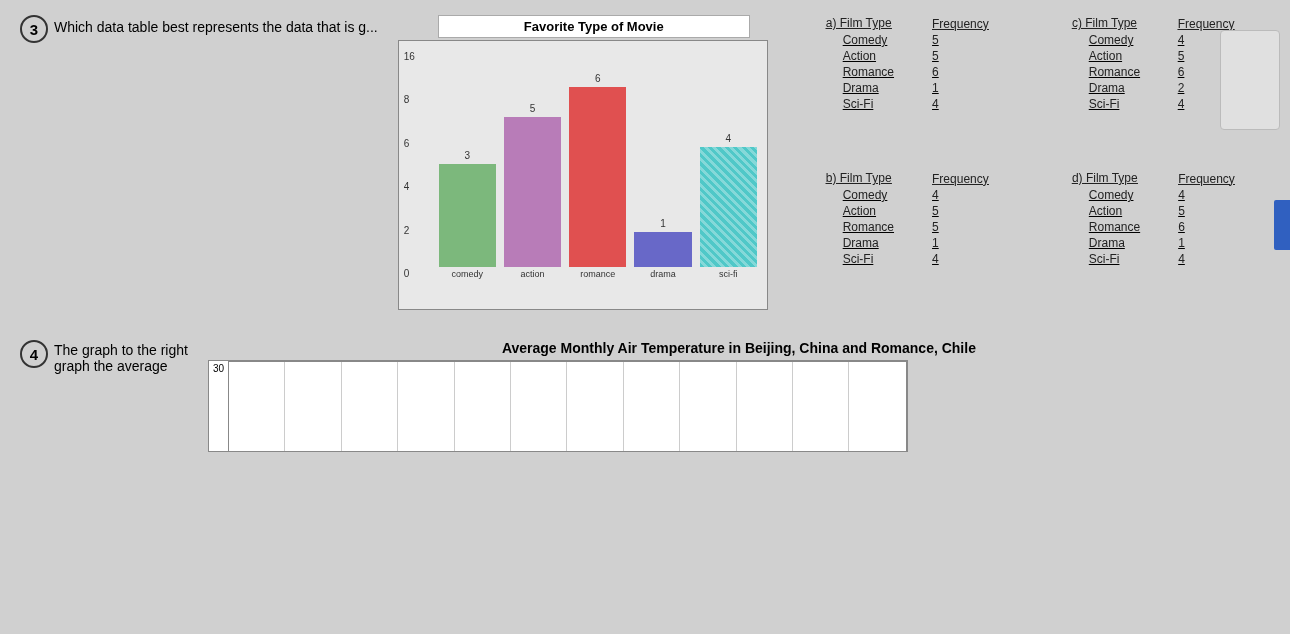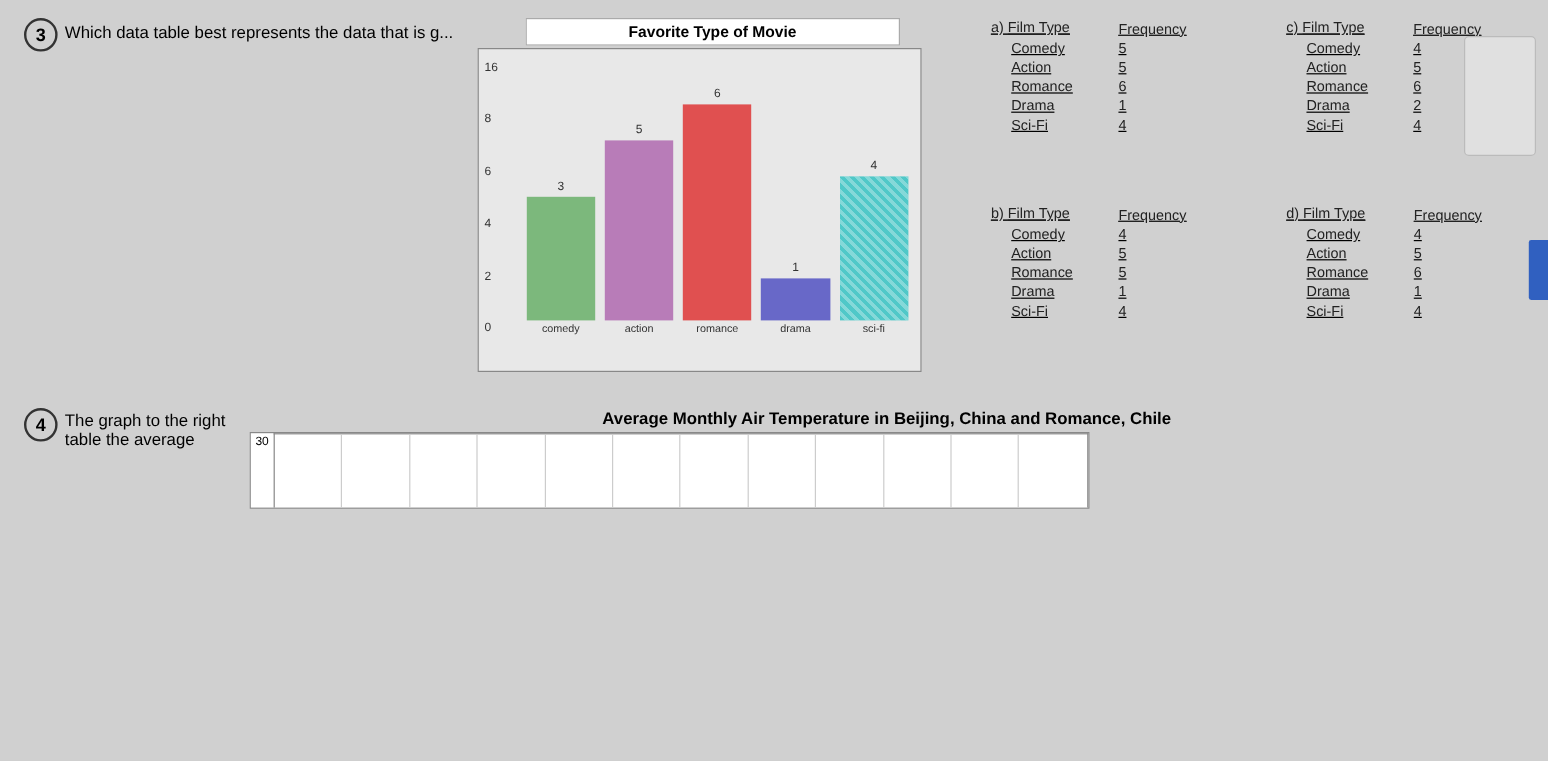--- a/index.html
+++ b/index.html
@@ -207,21 +207,21 @@
       font-size: 14px;
       font-weight: bold;
       text-align: center;
       margin-bottom: 4px;
     }
 
     .temp-chart {
       border: 1px solid #888;
       background: white;
       width: 700px;
-      height: 64px;
+      height: 92px;
       position: relative;
       display: flex;
       align-items: flex-start;
     }
 
     .temp-chart-yaxis {
       font-size: 10px;
       padding: 2px 4px;
       display: flex;
       flex-direction: column;
@@ -483,21 +483,21 @@
     </div>
 
   </div>
 
   <div class="question-4">
 
     <div class="q4-left">
       <div class="circle-num">4</div>
       <div class="q4-text-block">
         <div class="q4-title">The graph to the right</div>
-        <div class="q4-subtitle">table the average</div>
+        <div class="q4-subtitle">graph the average</div>
       </div>
     </div>
 
     <div class="q4-chart-area">
       <div class="q4-chart-title">Average Monthly Air Temperature in Beijing, China and Romance, Chile</div>
       <div class="temp-chart">
         <div class="temp-chart-yaxis">
           <span>30</span>
         </div>
         <div class="temp-chart-grid" style="display:grid; grid-template-columns: repeat(12, 1fr); border-top: 1px solid #888; border-right: 1px solid #888;">

